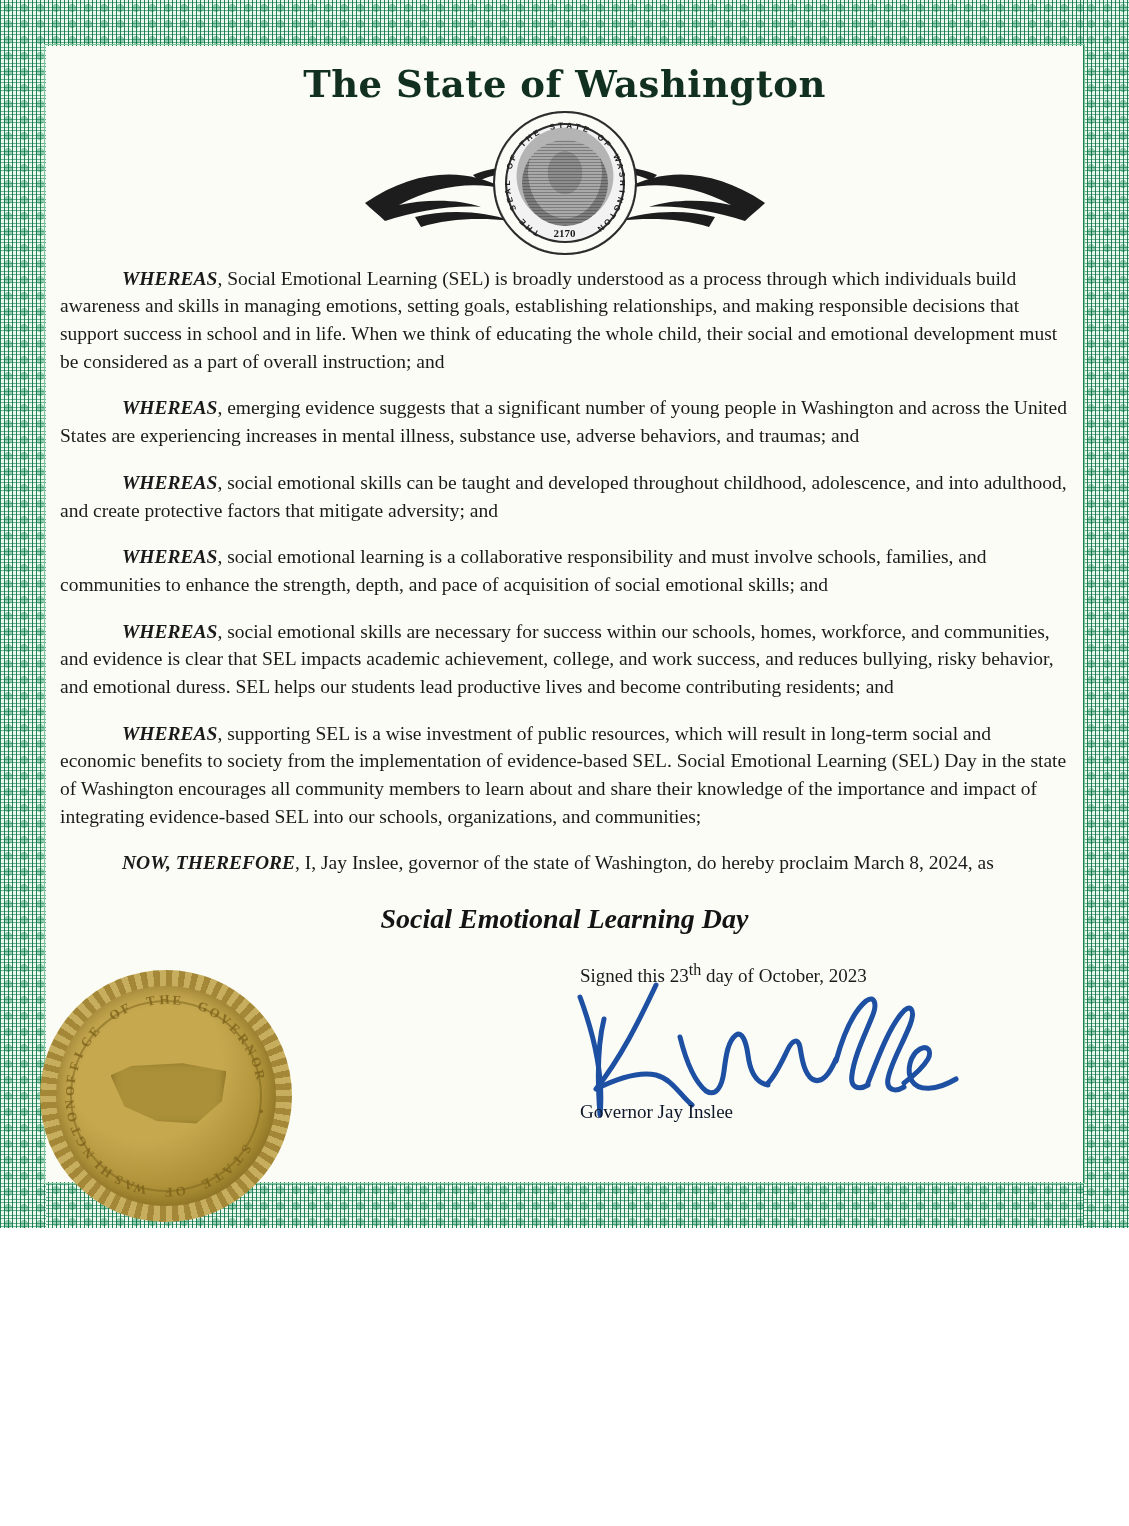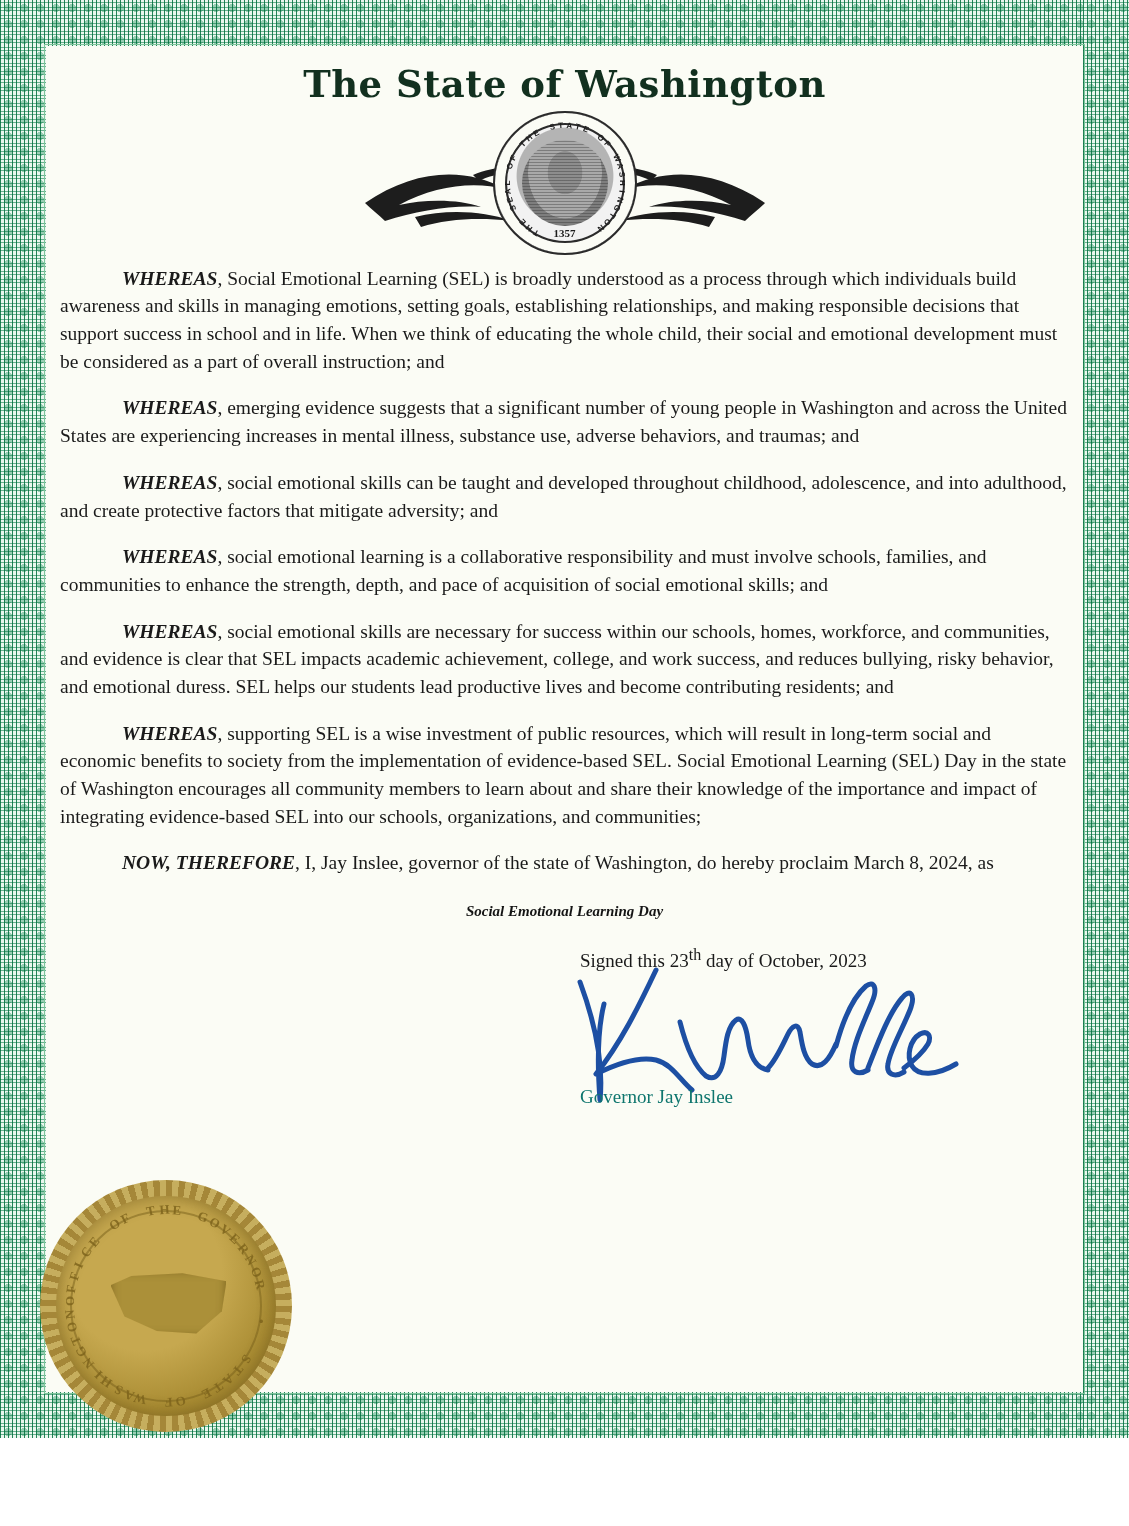--- a/index.html
+++ b/index.html
@@ -10,21 +10,21 @@
   body {
     width: 1129px;
     height: 1526px;
     font-family: "Liberation Serif", serif;
     overflow: hidden;
   }
 
   .page {
     position: relative;
     width: 1129px;
-    height: 1438px;
+    height: 1228px;
     background: #fbfcf5;
     box-sizing: border-box;
     overflow: hidden;
   }
 
   
   .border-frame {
     position: absolute;
     inset: 0;
     padding: 0;
@@ -160,21 +160,21 @@
     text-align: left;
     text-indent: 62px;
   }
   p.body-par .lead {
     font-weight: bold;
     font-style: italic;
   }
 
   .event-title {
     text-align: center;
-    font-size: 15px;
+    font-size: 28px;
     font-weight: bold;
     font-style: italic;
     margin: 26px 0 26px 0;
     color: #141414;
   }
 
   p.closing {
     font-size: 19.5px;
     line-height: 1.42;
     color: #1a1a1a;
@@ -197,21 +197,21 @@
   .sig-svg {
     position: absolute;
     left: 500px;
     top: 18px;
   }
   .gov-name {
     position: absolute;
     left: 520px;
     top: 140px;
     font-size: 19px;
-    color: #0f766e;
+    color: #0f172a;
   }
 
   
   .gold-seal {
     position: absolute;
     left: 40px;
     bottom: 6px;
     width: 252px;
     height: 252px;
   }
@@ -290,21 +290,21 @@
             <path d="M118 16 C 140 6, 168 6, 182 16 C 160 12, 138 14, 124 22 Z"></path>
             <path d="M410 44 C 360 10, 310 8, 270 30 C 300 22, 340 26, 376 46 C 350 40, 316 40, 294 48 C 324 46, 358 52, 390 62 C 396 56, 404 50, 410 44 Z"></path>
             <path d="M360 58 C 328 50, 290 52, 264 62 C 296 58, 328 60, 354 68 Z"></path>
             <path d="M302 16 C 280 6, 252 6, 238 16 C 260 12, 282 14, 296 22 Z"></path>
           </g>
         </svg>
       </div>
 
       <div class="state-seal">
         <div class="seal-portrait"></div>
-        <div class="seal-year">1357</div>
+        <div class="seal-year">2170</div>
       <div class="seal-text">
             <span style="top: 8px; transform: translateX(-50%) rotate(-150deg);">T</span>
             <span style="top: 8px; transform: translateX(-50%) rotate(-141.429deg);">H</span>
             <span style="top: 8px; transform: translateX(-50%) rotate(-132.857deg);">E</span>
             <span style="top: 8px; transform: translateX(-50%) rotate(-124.286deg);"> </span>
             <span style="top: 8px; transform: translateX(-50%) rotate(-115.714deg);">S</span>
             <span style="top: 8px; transform: translateX(-50%) rotate(-107.143deg);">E</span>
             <span style="top: 8px; transform: translateX(-50%) rotate(-98.5714deg);">A</span>
             <span style="top: 8px; transform: translateX(-50%) rotate(-90deg);">L</span>
             <span style="top: 8px; transform: translateX(-50%) rotate(-81.4286deg);"> </span>

